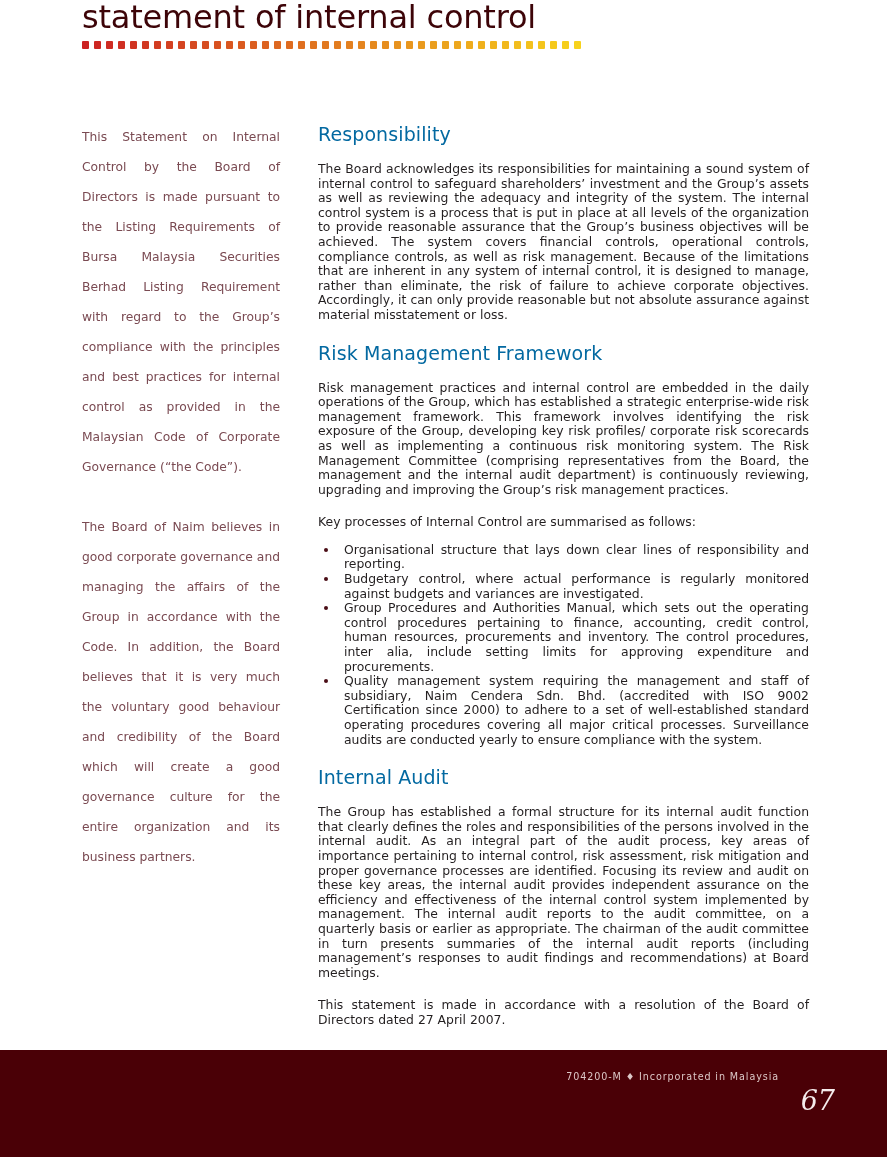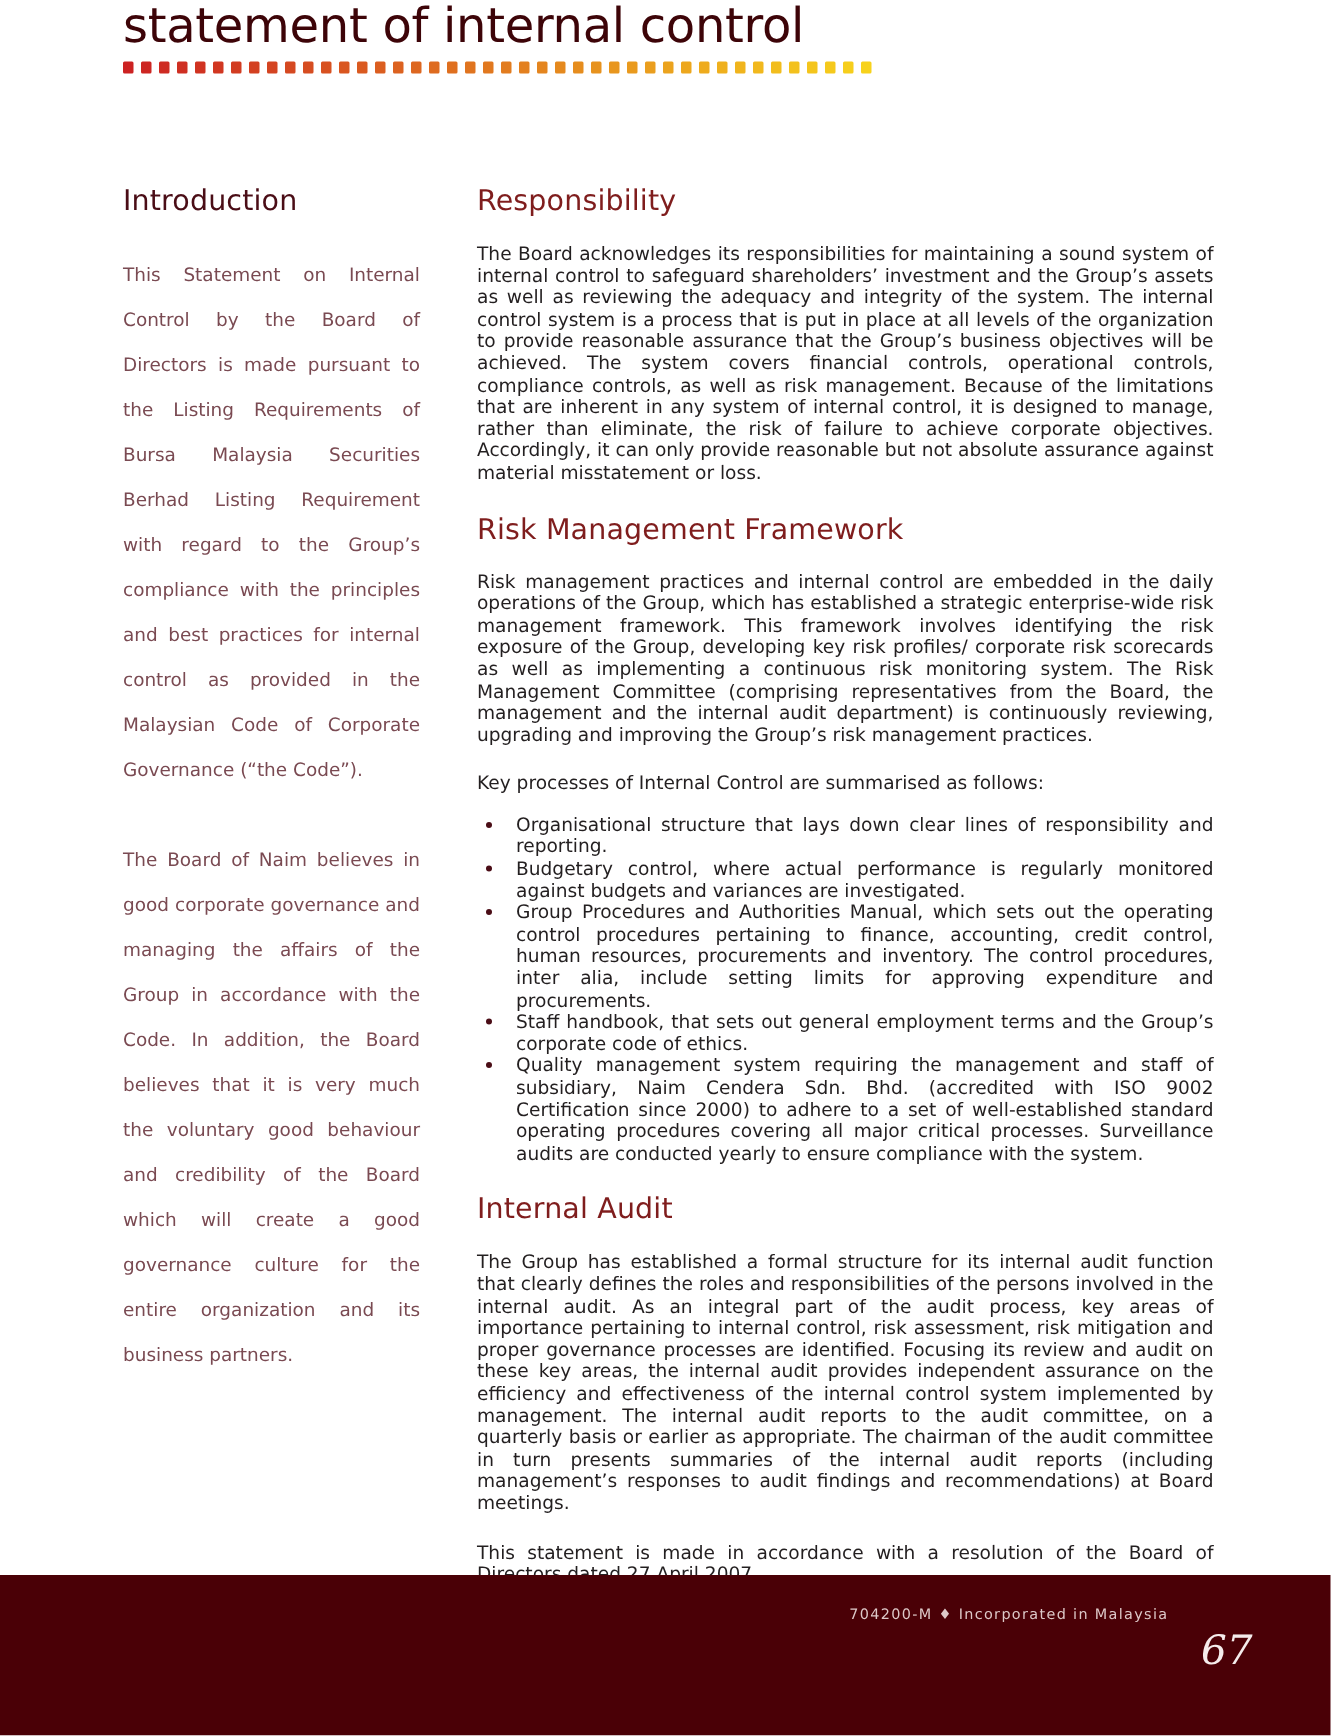--- a/index.html
+++ b/index.html
@@ -57,21 +57,21 @@
     position: absolute;
     left: 318px;
     top: 122px;
     width: 491px;
   }
 
   
   .section-heading {
     font-size: 19px;
     font-weight: 400;
-    color: #7f1d1d;
+    color: #0369a1;
     margin: 0 0 16px 0;
     line-height: 24px;
     letter-spacing: 0.1px;
   }
   #left-column .section-heading {
     color: #4a0d16;
     margin-bottom: 22px;
   }
 
   
@@ -209,21 +209,20 @@
     <span class="dot" style="background: rgb(241, 184, 29);"></span>
     <span class="dot" style="background: rgb(242, 189, 29);"></span>
     <span class="dot" style="background: rgb(243, 193, 29);"></span>
     <span class="dot" style="background: rgb(244, 197, 28);"></span>
     <span class="dot" style="background: rgb(245, 201, 28);"></span>
     <span class="dot" style="background: rgb(246, 206, 28);"></span>
     <span class="dot" style="background: rgb(247, 210, 28);"></span>
   </div>
 
 <div id="left-column">
-  <h2 class="section-heading">Introduction</h2>
   <p class="left-para">This Statement on Internal Control by the Board of Directors is made pursuant to the Listing Requirements of Bursa Malaysia Securities Berhad Listing Requirement with regard to the Group’s compliance with the principles and best practices for internal control as provided in the Malaysian Code of  Corporate Governance (“the Code”).</p>
   <p class="left-para">The Board of Naim believes in good corporate governance and managing the affairs of the Group in accordance with the Code. In addition, the Board believes that it is very much the voluntary good behaviour and credibility of the Board which will create a good governance culture for the entire organization and its business partners.</p>
 </div>
 
 <div id="right-column">
 
   <div class="section-block">
     <h2 class="section-heading">Responsibility</h2>
     <p class="body-para">The Board acknowledges its responsibilities for maintaining a sound system of internal control to safeguard shareholders’ investment and the Group’s assets as well as reviewing the adequacy and integrity of the system.  The internal control system is a process that is put in place at all levels of the organization to provide reasonable assurance that the Group’s business objectives will be achieved.  The system covers financial controls, operational controls, compliance controls, as well as risk management.  Because of the limitations that are inherent in any system of internal control, it is designed to manage, rather than eliminate, the risk of failure to achieve corporate objectives.  Accordingly, it can only provide reasonable but not absolute assurance against material misstatement or loss.</p>
   </div>
@@ -243,24 +242,20 @@
       <li>
         <span class="bullet-dot"></span>
         <span>Budgetary control, where actual performance is regularly monitored against budgets and variances are investigated.</span>
       </li>
       <li>
         <span class="bullet-dot"></span>
         <span>Group Procedures and Authorities Manual, which sets out the operating control procedures pertaining to finance, accounting, credit control, human resources, procurements and inventory.  The control procedures, inter alia, include setting limits for approving expenditure and procurements.</span>
       </li>
       <li>
         <span class="bullet-dot"></span>
-        <span>Staff handbook, that sets out general employment terms and the Group’s corporate code of ethics.</span>
-      </li>
-      <li>
-        <span class="bullet-dot"></span>
         <span>Quality management system requiring the management and staff of subsidiary, Naim Cendera Sdn. Bhd. (accredited with ISO 9002 Certification since 2000) to adhere to a set of well-established standard operating procedures covering all major critical processes.  Surveillance audits are conducted yearly to ensure compliance with the system.</span>
       </li>
     </ul>
   </div>
 
   <div class="section-block">
     <h2 class="section-heading">Internal Audit</h2>
     <p class="body-para">The Group has established a formal structure for its internal audit function that clearly defines the roles and responsibilities of the persons involved in the internal audit.  As an integral part of the audit process, key areas of importance pertaining to internal control, risk assessment, risk mitigation and proper governance processes are identified.  Focusing its review and audit on these key areas, the internal audit provides independent assurance on the efficiency and effectiveness of the internal control system implemented by management. The internal audit reports to the audit committee, on a quarterly basis or earlier as appropriate. The chairman of the audit committee in turn presents summaries of the internal audit reports (including management’s responses to audit findings and recommendations) at Board meetings.</p>
     <p class="body-para">This statement is made in accordance with a resolution of the Board of Directors dated 27 April 2007.</p>
   </div>

